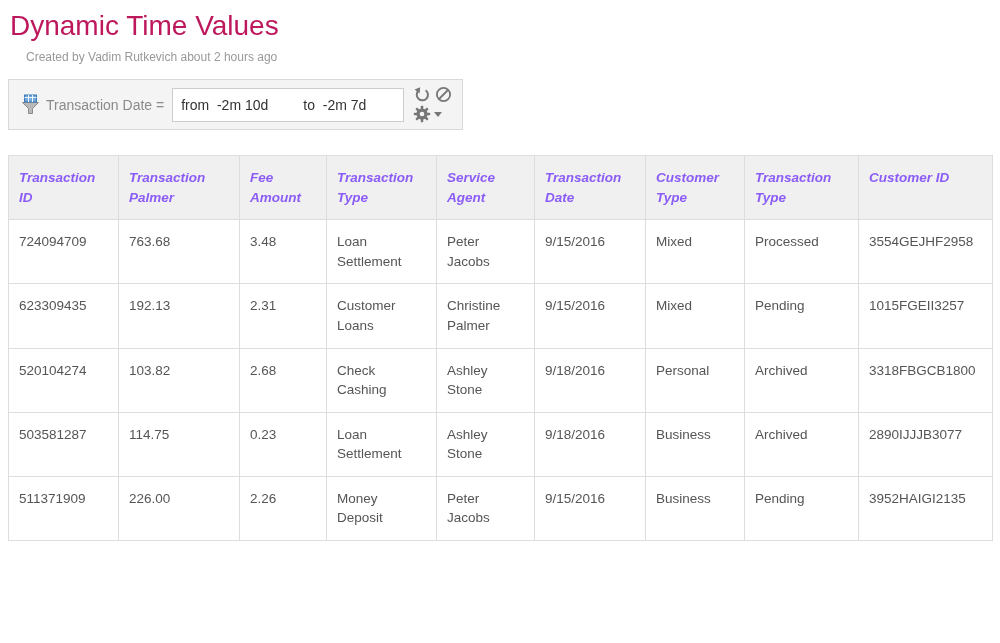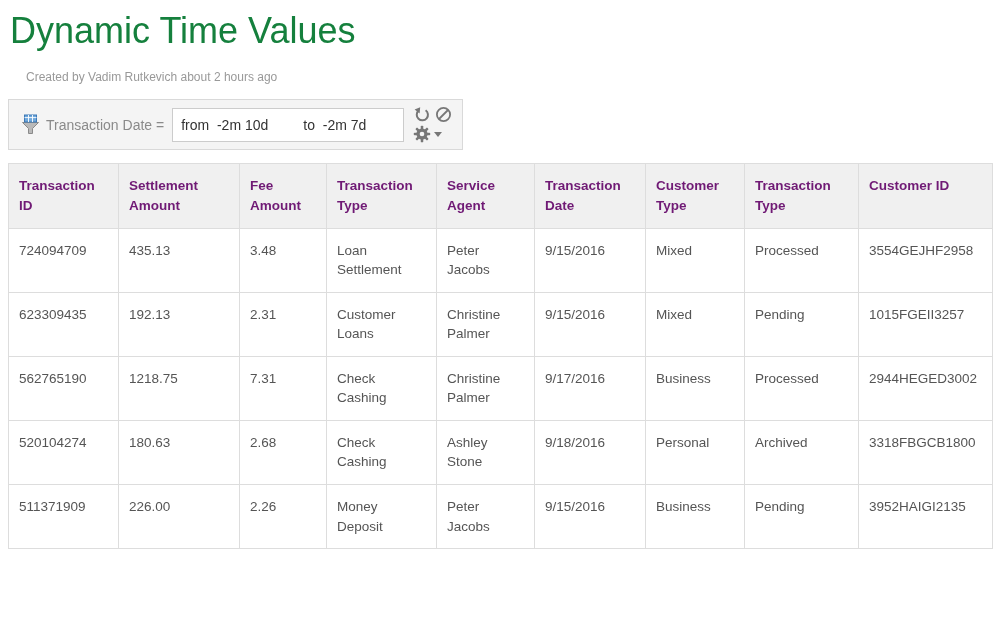--- a/index.html
+++ b/index.html
@@ -5,34 +5,34 @@
   * { box-sizing: border-box; }
   html, body { margin: 0; padding: 0; }
   body {
     width: 1000px; height: 643px; overflow: hidden;
     background: #ffffff;
     font-family: "Liberation Sans", sans-serif;
   }
   .content { padding: 6px 8px 0 8px; }
 
   .page-title {
-    font-size: 36px; font-weight: 400; color: #15803d;
-    margin: 4px 0 19px 2px; line-height: 1.15;
+    font-size: 28px; font-weight: 400; color: #be185d;
+    margin: 4px 0 8px 2px; line-height: 1.15;
   }
   .page-subtitle {
     font-size: 12px; color: #999999; margin: 0 0 15px 18px;
   }
 
   
   .filter-bar {
     display: flex; align-items: center;
     width: 455px; height: 51px;
     padding: 8px 8px;
     background: #f4f4f4; border: 1px solid #d9d9d9;
-    margin-bottom: 13px;
+    margin-bottom: 25px;
   }
   .funnel-wrap { margin: 0 6px 0 4px; display: inline-flex; }
   .filter-label { font-size: 14px; color: #8a8a8a; white-space: nowrap; margin-right: 8px; }
   .filter-input {
     width: 243px; height: 30px;
     border: 1px solid #cccccc; background: #ffffff;
     font-family: "Liberation Sans", sans-serif;
     font-size: 14px; color: #333333; padding: 16px 8px;
     outline: none;
   }
@@ -54,21 +54,21 @@
     width: 984px; margin-top: 0;
   }
   .data-table th, .data-table td {
     border: 1px solid #dddddd;
     vertical-align: top; text-align: left;
     padding: 12px 10px; height: 55px;
     font-size: 13.5px; line-height: 1.45;
     overflow: hidden; word-wrap: break-word;
   }
   .data-table th {
-    background: #f0f0f0; color: #701a75; font-weight: bold;
+    background: #f0f0f0; color: #8b5cf6; font-weight: bold; font-style: italic;
   }
   .data-table td { background: #ffffff; color: #555555; }
 </style>
 </head>
 <body>
 
 <div class="content">
 
   <h1 class="page-title">Dynamic Time Values</h1>
   <div class="page-subtitle">Created by Vadim Rutkevich about 2 hours ago</div>
@@ -126,74 +126,74 @@
       <col style="width:110px">
         <col style="width:98px">
         <col style="width:111px">
       <col style="width:99px">
         <col style="width:114px">
         <col style="width:134px">
     </colgroup>
     <thead>
         <tr>
           <th>Transaction ID</th>
-          <th>Settlement Amount</th>
+          <th>Transaction Palmer</th>
           <th>Fee Amount</th>
           <th>Transaction Type</th>
           <th>Service Agent</th>
           <th>Transaction Date</th>
           <th>Customer Type</th>
           <th>Transaction Type</th>
           <th>Customer ID</th>
         </tr>
       </thead>
     <tbody>
         <tr>
           <td>724094709</td>
-          <td>435.13</td>
+          <td>763.68</td>
           <td>3.48</td>
           <td>Loan Settlement</td>
           <td>Peter Jacobs</td>
           <td>9/15/2016</td>
           <td>Mixed</td>
           <td>Processed</td>
           <td>3554GEJHF2958</td>
         </tr>
         <tr>
           <td>623309435</td>
           <td>192.13</td>
           <td>2.31</td>
           <td>Customer Loans</td>
           <td>Christine Palmer</td>
           <td>9/15/2016</td>
           <td>Mixed</td>
           <td>Pending</td>
           <td>1015FGEII3257</td>
         </tr>
         <tr>
-          <td>562765190</td>
-          <td>1218.75</td>
-          <td>7.31</td>
-          <td>Check Cashing</td>
-          <td>Christine Palmer</td>
-          <td>9/17/2016</td>
-          <td>Business</td>
-          <td>Processed</td>
-          <td>2944HEGED3002</td>
-        </tr>
-        <tr>
           <td>520104274</td>
-          <td>180.63</td>
+          <td>103.82</td>
           <td>2.68</td>
           <td>Check Cashing</td>
           <td>Ashley Stone</td>
           <td>9/18/2016</td>
           <td>Personal</td>
           <td>Archived</td>
           <td>3318FBGCB1800</td>
+        </tr>
+        <tr>
+          <td>503581287</td>
+          <td>114.75</td>
+          <td>0.23</td>
+          <td>Loan Settlement</td>
+          <td>Ashley Stone</td>
+          <td>9/18/2016</td>
+          <td>Business</td>
+          <td>Archived</td>
+          <td>2890IJJJB3077</td>
         </tr>
         <tr>
           <td>511371909</td>
           <td>226.00</td>
           <td>2.26</td>
           <td>Money Deposit</td>
           <td>Peter Jacobs</td>
           <td>9/15/2016</td>
           <td>Business</td>
           <td>Pending</td>

